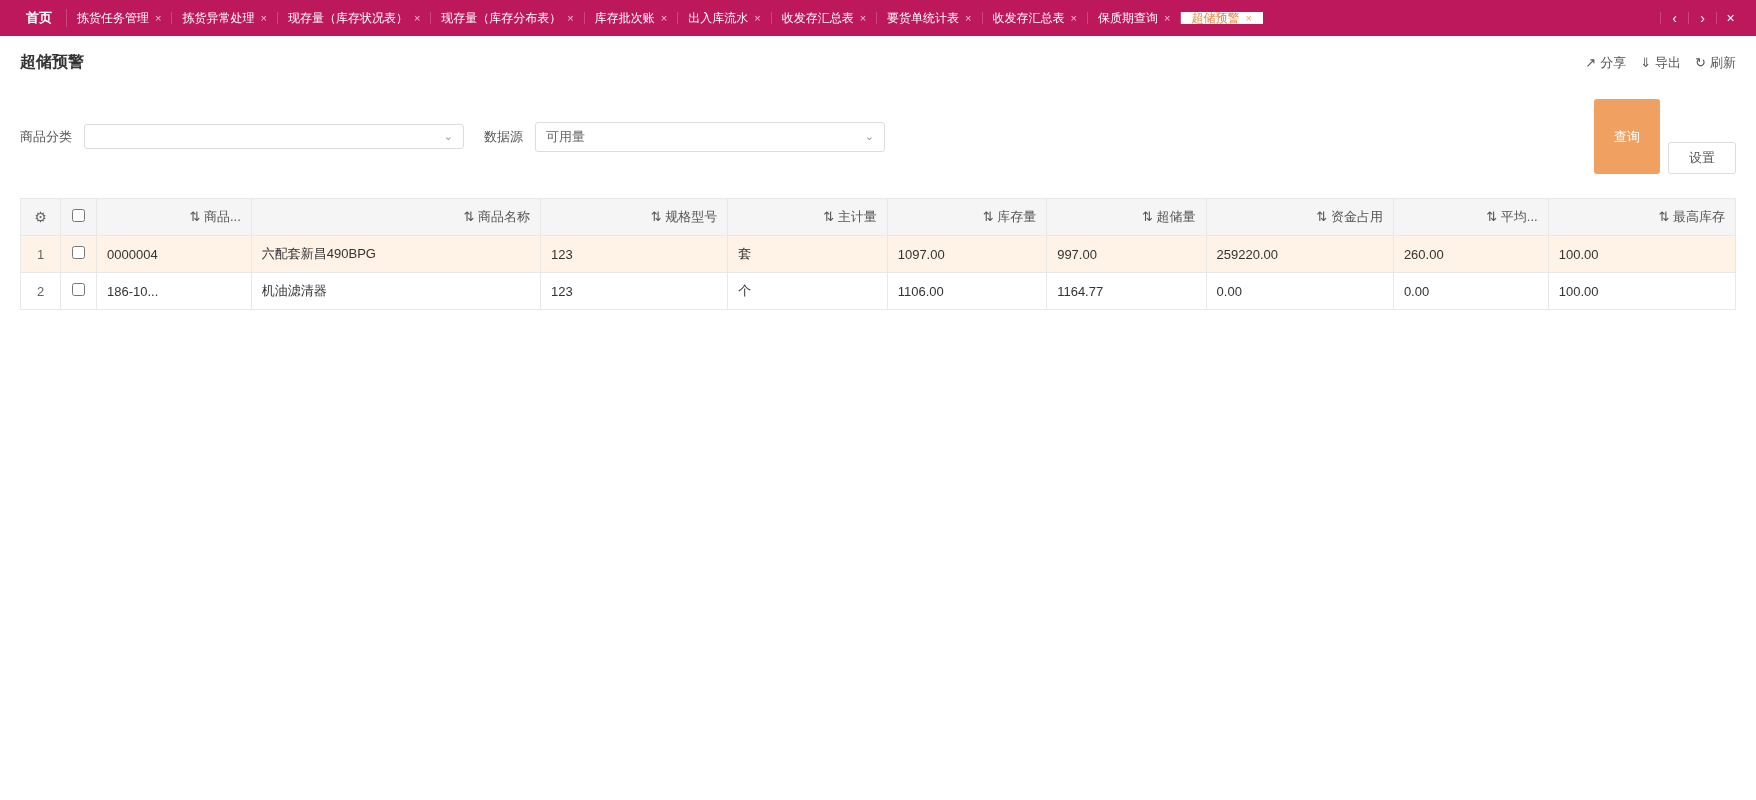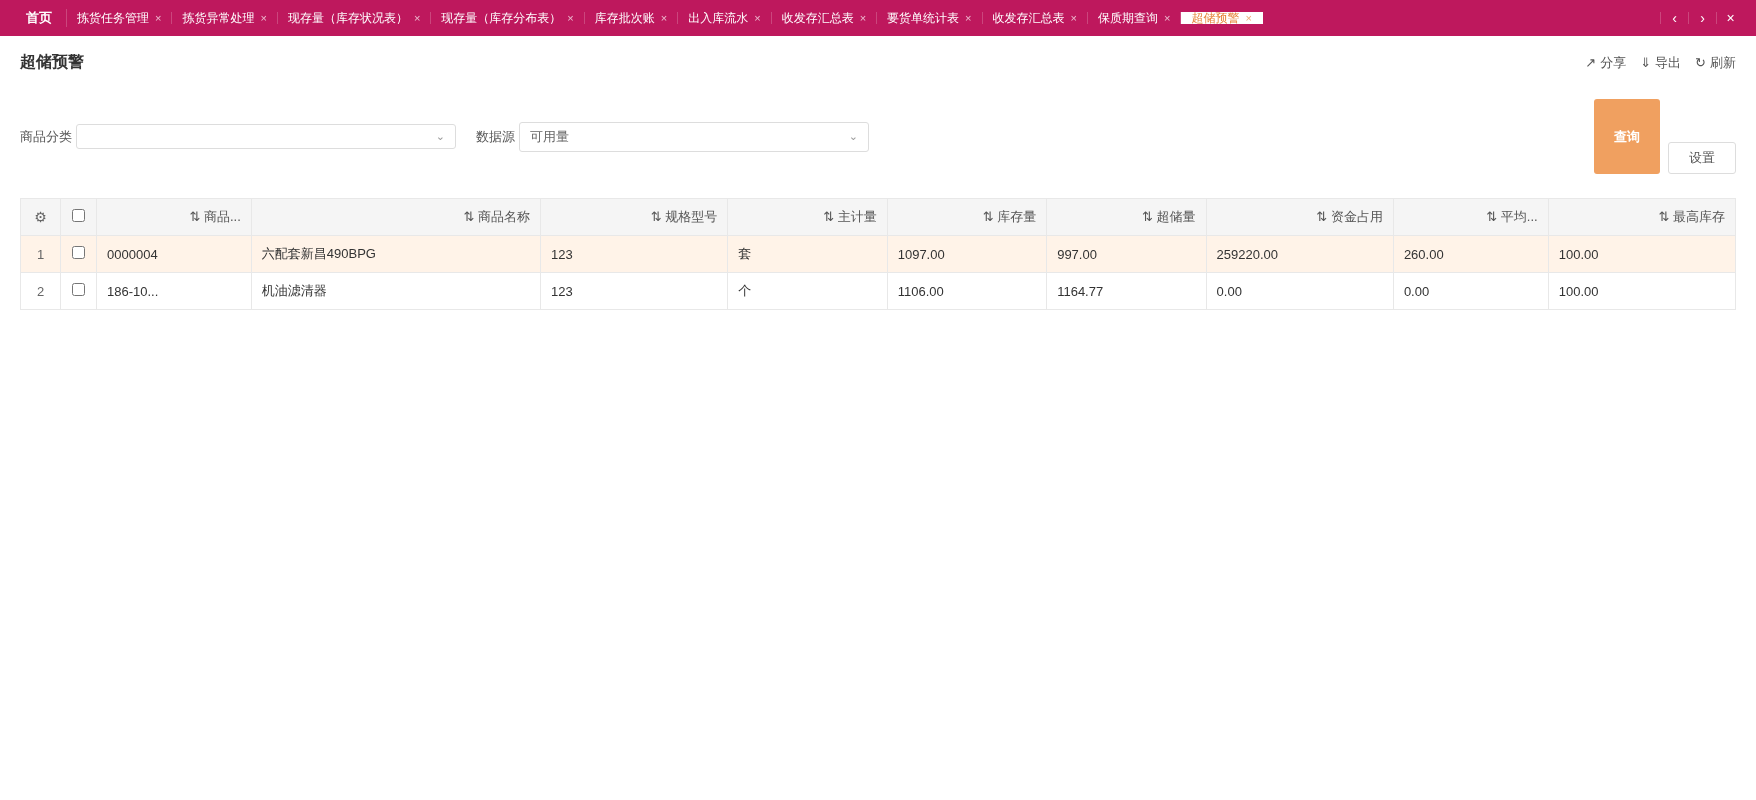--- a/index.html
+++ b/index.html
@@ -96,21 +96,21 @@
     .filter-row {
       display: flex;
       align-items: center;
       gap: 20px;
       margin-bottom: 14px;
       padding: 10px 0;
     }
     .filter-item {
       display: flex;
       align-items: center;
-      gap: 4px;
+      gap: 12px;
     }
     .filter-label {
       font-size: 13px;
       color: #555;
       white-space: nowrap;
     }
     .filter-select {
       display: flex;
       align-items: center;
       justify-content: space-between;
@@ -130,21 +130,20 @@
       gap: 8px;
     }
     .btn-query {
       background: #f0a060;
       color: #fff;
       border: none;
       padding: 7px 20px;
       border-radius: 3px;
       cursor: pointer;
       font-size: 13px;
-      font-weight: bold;
     }
     .btn-settings {
       background: #fff;
       color: #555;
       border: 1px solid #ddd;
       padding: 6px 20px;
       border-radius: 3px;
       cursor: pointer;
       font-size: 13px;
       margin-top: 43px;

